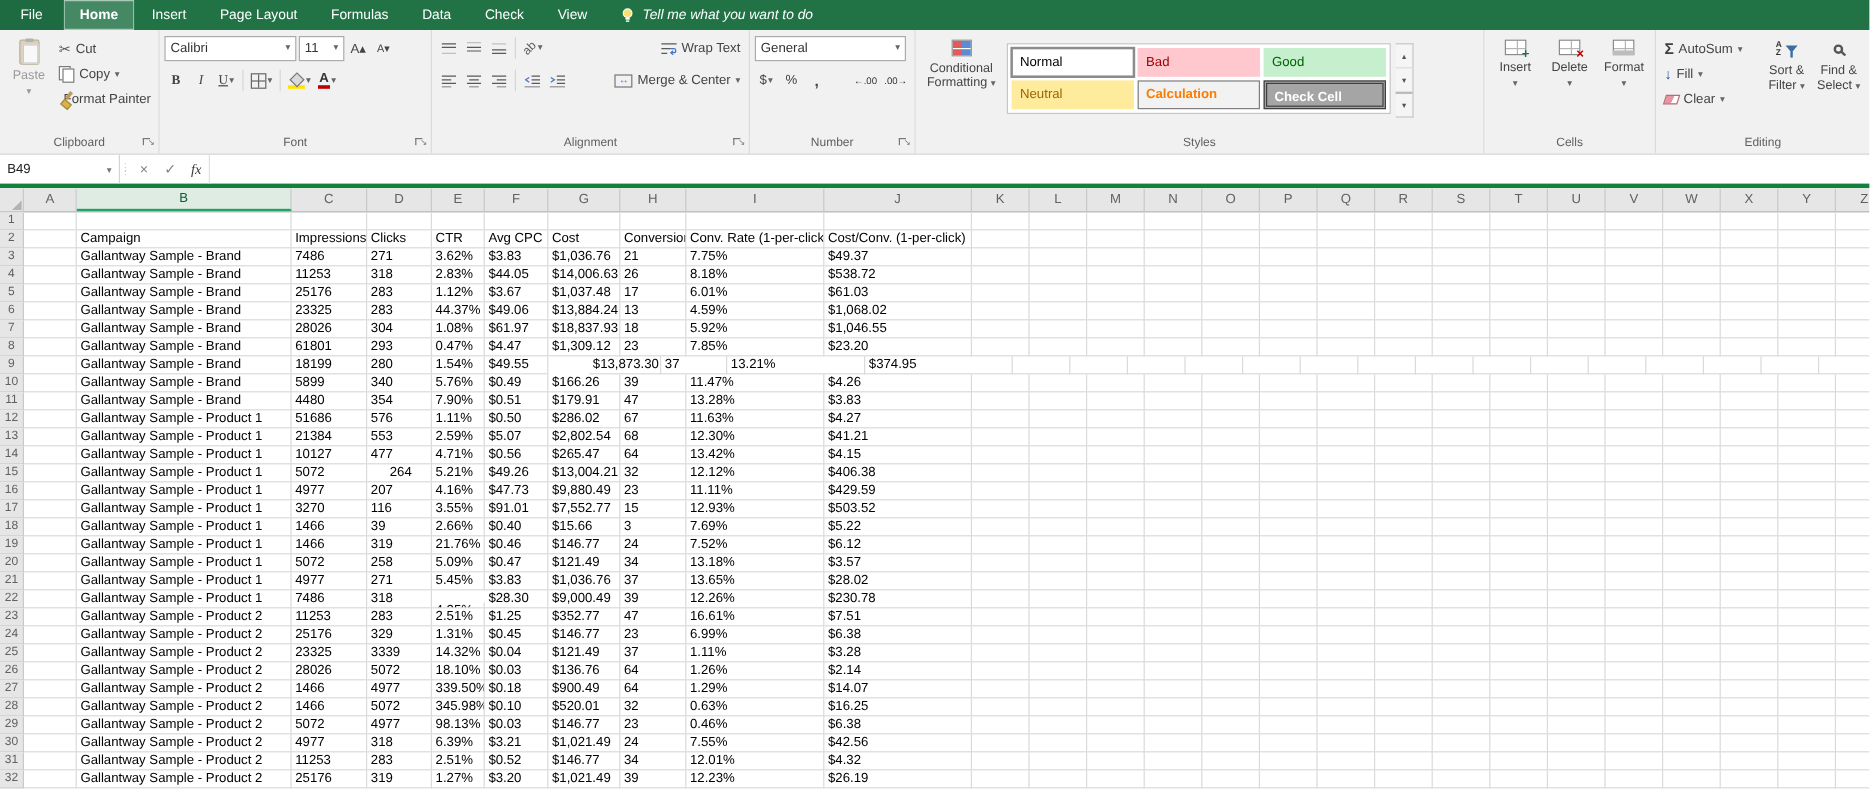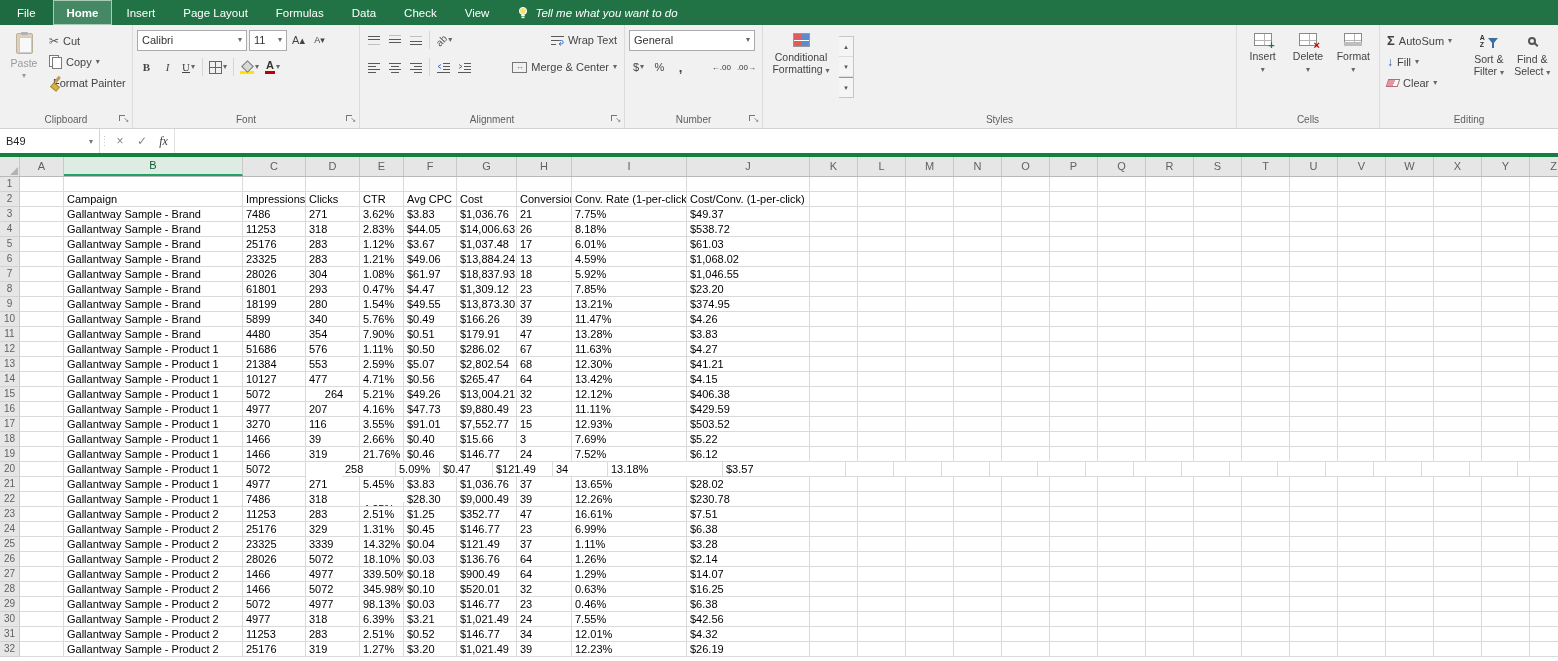--- a/index.html
+++ b/index.html
@@ -332,20 +332,28 @@
 
     <div class="rgroup" style="width:474px">
       <div class="rg-body styles-body">
         <div class="bigbtn" style="width:68px">
           <span class="cfic"></span>
           <span class="blabel">
             <span>Conditional</span><br>
             <span>Formatting</span>
             <span class="arr">▾</span>
           </span>
+        </div>
+        <div class="gallery">
+          <div class="chip" style="background:#ffffff;color:#000000;border:1px solid #ababab;outline:2px solid #8c8c8c;outline-offset:-1px">Normal</div>
+          <div class="chip" style="background:#ffc7ce;color:#9c0006">Bad</div>
+          <div class="chip" style="background:#c6efce;color:#006100">Good</div>
+          <div class="chip" style="background:#ffeb9c;color:#9c6500">Neutral</div>
+          <div class="chip" style="background:#f2f2f2;color:#fa7d00;border:1px solid #7f7f7f;font-weight:bold">Calculation</div>
+          <div class="chip" style="background:#a5a5a5;color:#ffffff;border:3px double #3f3f3f;font-weight:bold">Check Cell</div>
         </div>
         <div class="gscroll">
           <div class="gsbtn">▴</div>
           <div class="gsbtn">▾</div>
           <div class="gsbtn more">▾</div>
         </div>
       </div>
       <div class="rg-label">
         <span>Styles</span>
       </div>
@@ -620,21 +628,21 @@
           <div class="cell" style="width: 48px;"></div>
           <div class="cell" style="width: 48px;"></div>
           <div class="cell" style="width: 48px;"></div>
         </div>
         <div class="grow">
           <div class="rowhdr">6</div>
           <div class="cell" style="width: 44px;"></div>
           <div class="cell" style="width: 179px;">Gallantway Sample - Brand</div>
           <div class="cell" style="width: 63px;">23325</div>
           <div class="cell" style="width: 54px;">283</div>
-          <div class="cell" style="width: 44px;">1.21%</div>
+          <div class="cell" style="width: 44px;">44.37%</div>
           <div class="cell" style="width: 53px;">$49.06</div>
           <div class="cell" style="width: 60px;">$13,884.24</div>
           <div class="cell" style="width: 55px;">13</div>
           <div class="cell" style="width: 115px;">4.59%</div>
           <div class="cell" style="width: 123px;">$1,068.02</div>
           <div class="cell" style="width: 48px;"></div>
           <div class="cell" style="width: 48px;"></div>
           <div class="cell" style="width: 48px;"></div>
           <div class="cell" style="width: 48px;"></div>
           <div class="cell" style="width: 48px;"></div>
@@ -709,21 +717,21 @@
           <div class="cell" style="width: 48px;"></div>
         </div>
         <div class="grow">
           <div class="rowhdr">9</div>
           <div class="cell" style="width: 44px;"></div>
           <div class="cell" style="width: 179px;">Gallantway Sample - Brand</div>
           <div class="cell" style="width: 63px;">18199</div>
           <div class="cell" style="width: 54px;">280</div>
           <div class="cell" style="width: 44px;">1.54%</div>
           <div class="cell" style="width: 53px;">$49.55</div>
-          <div class="cell" style="width: 60px;">$13,873.30</div>
+          <div class="cell" style="width: 60px; margin-left: 34px;">$13,873.30</div>
           <div class="cell" style="width: 55px;">37</div>
           <div class="cell" style="width: 115px;">13.21%</div>
           <div class="cell" style="width: 123px;">$374.95</div>
           <div class="cell" style="width: 48px;"></div>
           <div class="cell" style="width: 48px;"></div>
           <div class="cell" style="width: 48px;"></div>
           <div class="cell" style="width: 48px;"></div>
           <div class="cell" style="width: 48px;"></div>
           <div class="cell" style="width: 48px;"></div>
           <div class="cell" style="width: 48px;"></div>
@@ -1025,21 +1033,21 @@
           <div class="cell" style="width: 48px;"></div>
           <div class="cell" style="width: 48px;"></div>
           <div class="cell" style="width: 48px;"></div>
           <div class="cell" style="width: 48px;"></div>
         </div>
         <div class="grow">
           <div class="rowhdr">20</div>
           <div class="cell" style="width: 44px;"></div>
           <div class="cell" style="width: 179px;">Gallantway Sample - Product 1</div>
           <div class="cell" style="width: 63px;">5072</div>
-          <div class="cell" style="width: 54px; margin-left: 36px;">258</div>
+          <div class="cell" style="width: 54px;">258</div>
           <div class="cell" style="width: 44px;">5.09%</div>
           <div class="cell" style="width: 53px;">$0.47</div>
           <div class="cell" style="width: 60px;">$121.49</div>
           <div class="cell" style="width: 55px;">34</div>
           <div class="cell" style="width: 115px;">13.18%</div>
           <div class="cell" style="width: 123px;">$3.57</div>
           <div class="cell" style="width: 48px;"></div>
           <div class="cell" style="width: 48px;"></div>
           <div class="cell" style="width: 48px;"></div>
           <div class="cell" style="width: 48px;"></div>

